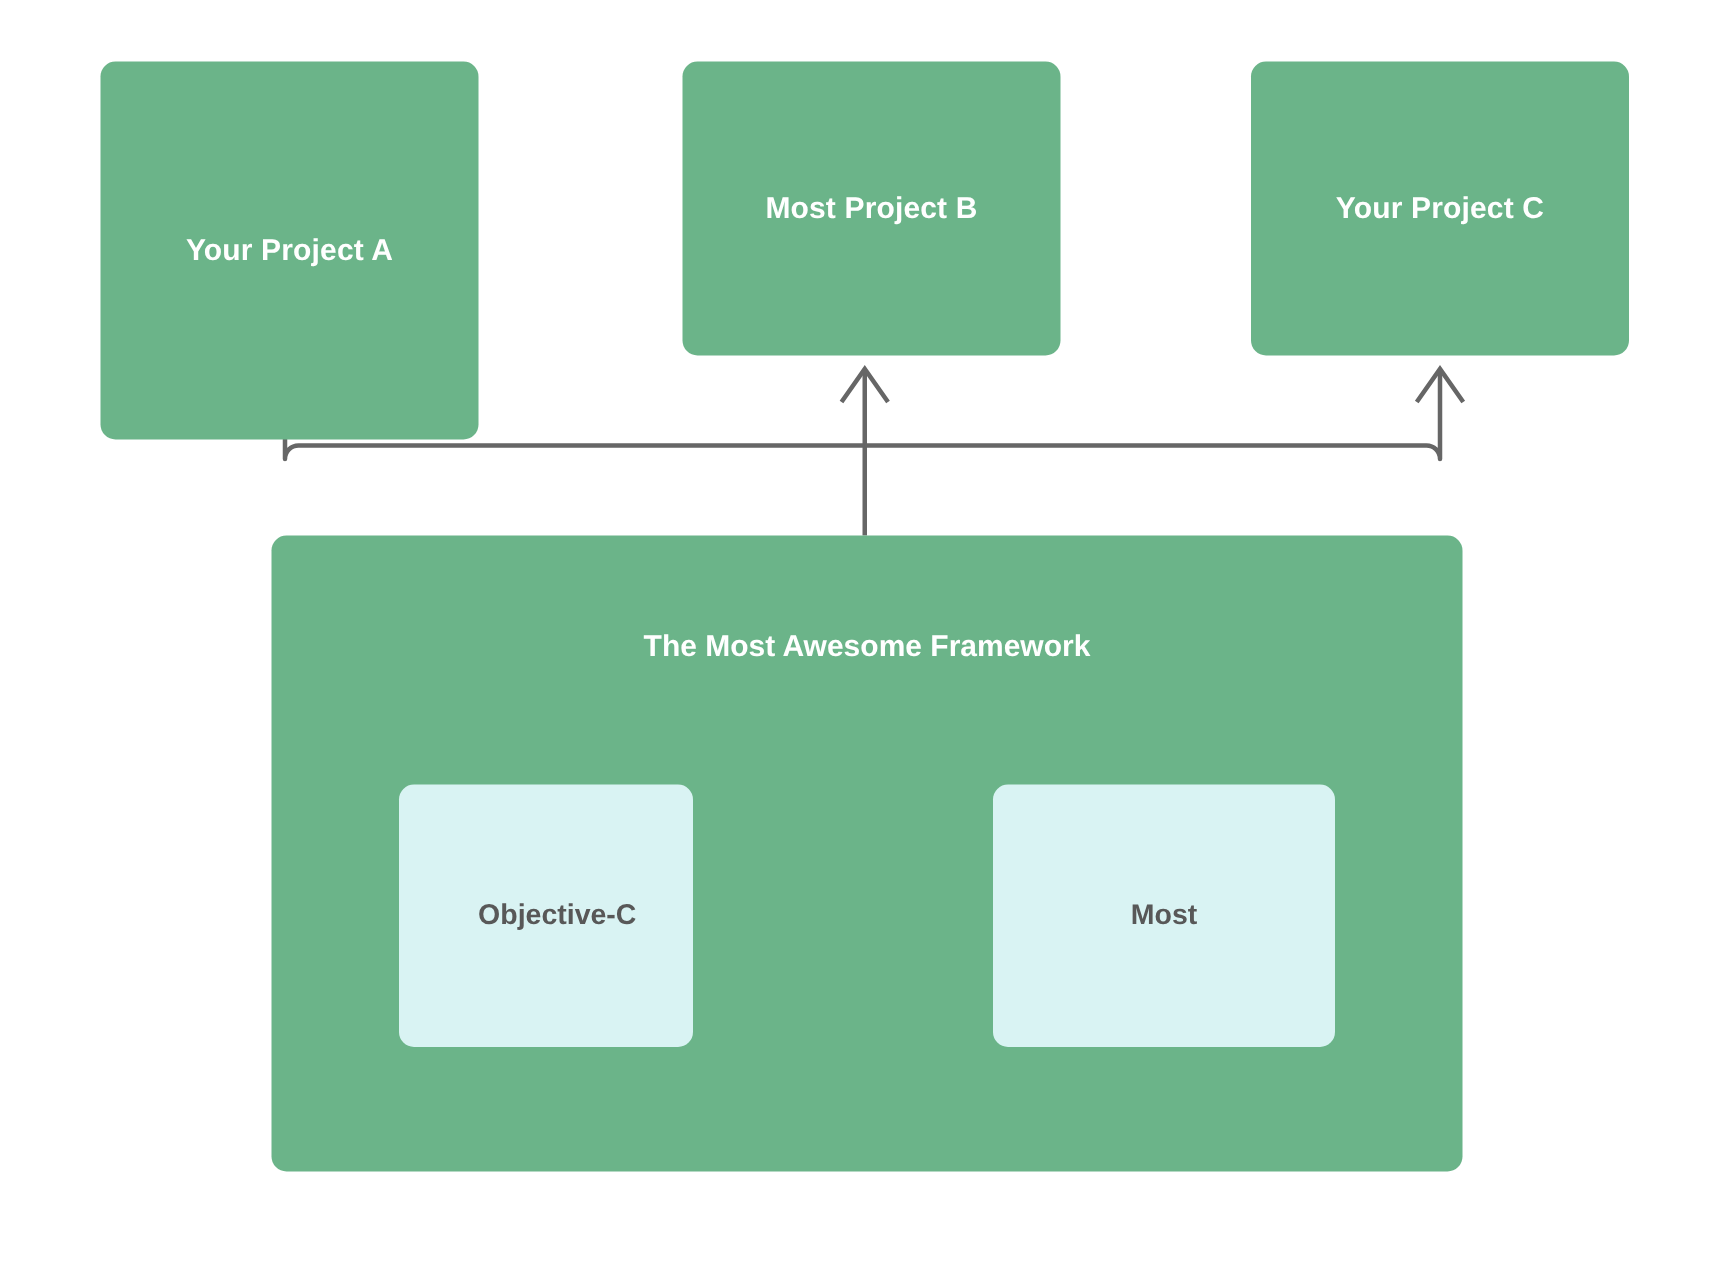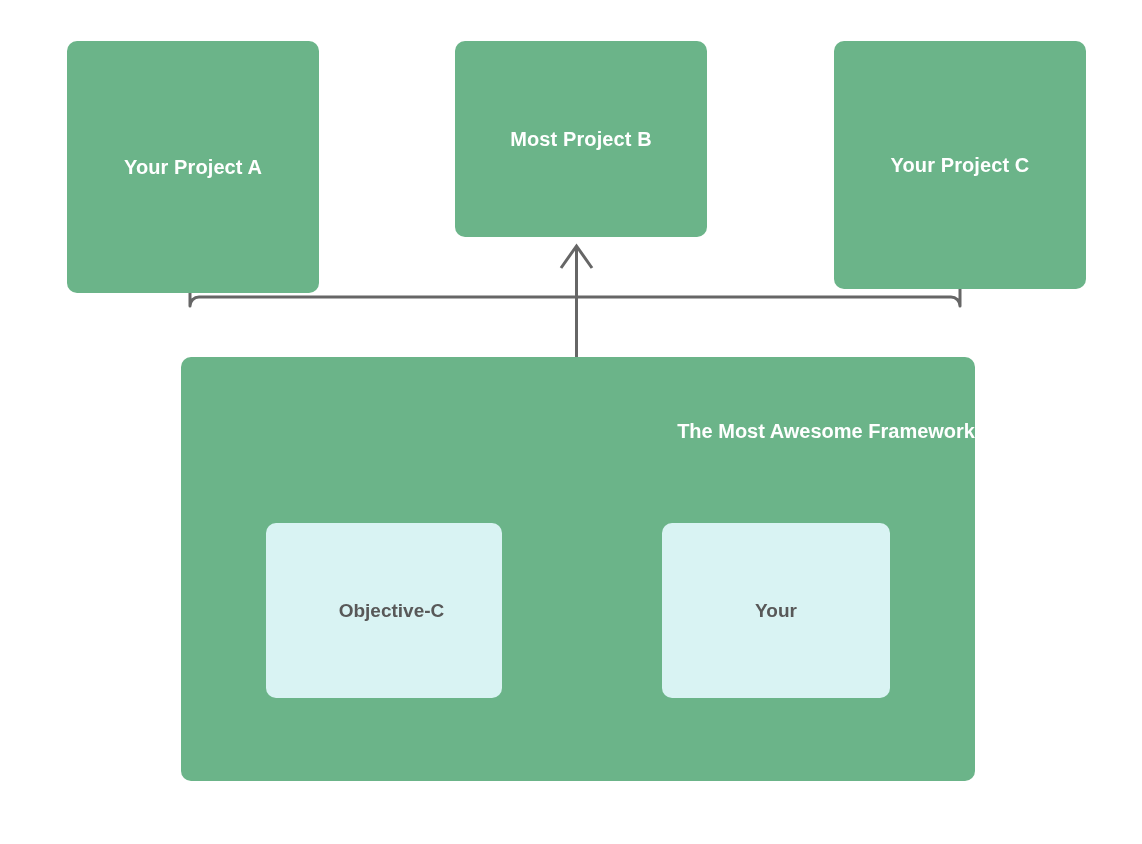--- a/index.html
+++ b/index.html
@@ -35,21 +35,21 @@
   .framework-box {
     background: #6BB489;
     border-radius: 10px;
     display: block;
   }
   .framework-title {
     position: absolute;
     left: 0;
     right: 0;
     top: 63px;
-    text-align: right;
+    text-align: center;
     color: #ffffff;
     font-size: 20px;
     font-weight: bold;
   }
   .lang-box {
     position: absolute;
     box-sizing: border-box;
     background: #D9F3F3;
     border-radius: 10px;
     display: flex;
@@ -103,29 +103,29 @@
   </svg>
 
   <div class="node project-box" style="left:67px; top:41px; width:252px; height:252px;">
     <span>Your Project A</span>
   </div>
 
   <div class="node project-box" style="left:455px; top:41px; width:252px; height:196px;">
     <span>Most Project B</span>
   </div>
 
-  <div class="node project-box" style="left:834px; top:41px; width:252px; height:248px;">
+  <div class="node project-box" style="left:834px; top:41px; width:252px; height:196px;">
     <span>Your Project C</span>
   </div>
 
   <div class="node framework-box" style="left:181px; top:357px; width:794px; height:424px;">
     <div class="framework-title">The Most Awesome Framework</div>
 
-    <div class="lang-box" style="left:85px; top:166px; width:236px; height:175px;padding-left:15px;">
+    <div class="lang-box" style="left:85px; top:166px; width:196px; height:175px;padding-left:15px;">
       <span>Objective-C</span>
     </div>
 
     <div class="lang-box" style="left:481px; top:166px; width:228px; height:175px;">
-      <span>Your</span>
+      <span>Most</span>
     </div>
   </div>
 
 </div>
 
 </body></html>

